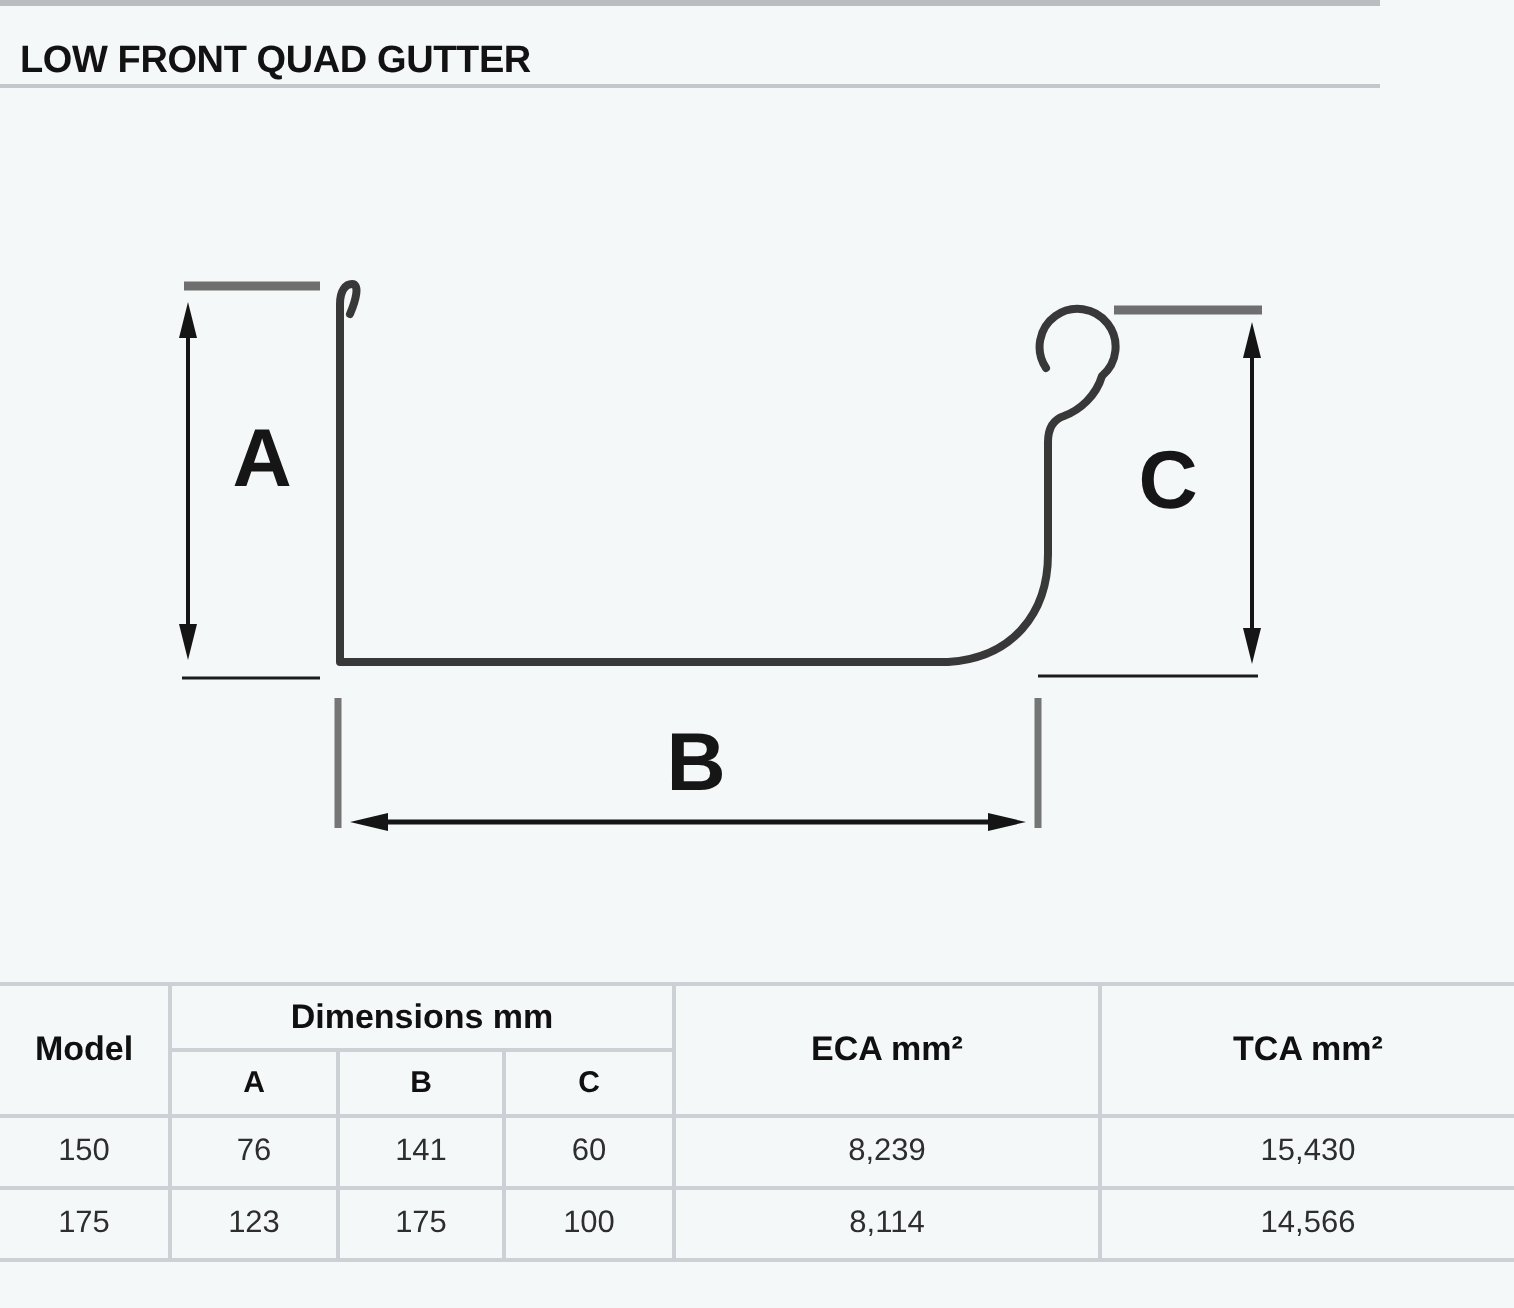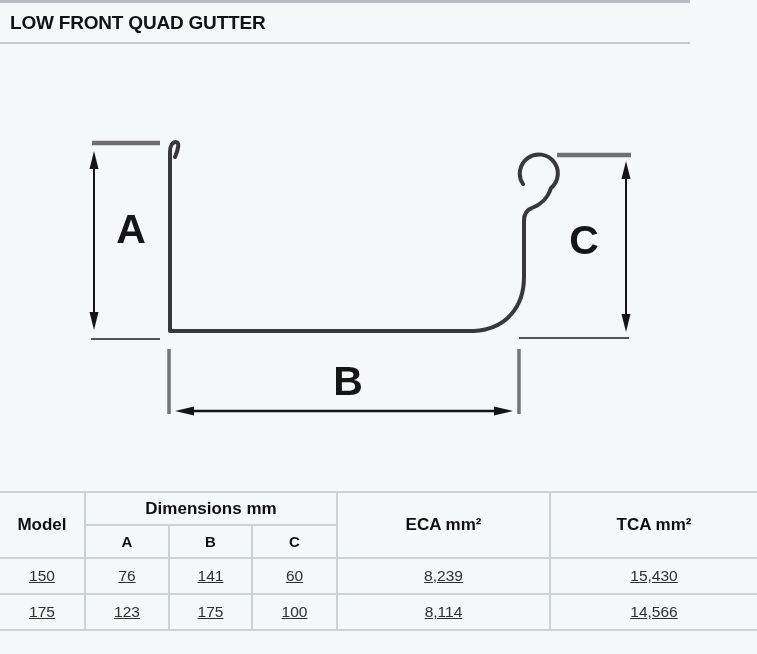--- a/index.html
+++ b/index.html
@@ -8,21 +8,21 @@
     background:#f5f8f9;
     font-family:"Liberation Sans", sans-serif;
     position:relative;
     overflow:hidden;
   }
   .titlebar{
     position:absolute;top:0;left:0;width:690px;height:44px;
     border-top:3px solid #b9bdc2;
     border-bottom:2px solid #c4c7cc;
     box-sizing:border-box;
-    display:flex;align-items:center;
+    display:flex;align-items:flex-end;
   }
   .titlebar h1{
     margin:0 0 0 10px;
     font-size:19px;font-weight:bold;color:#121212;
     letter-spacing:-0.2px;
   }
   svg.diagram{
     position:absolute;top:50px;left:0;
   }
   .dim-label{
@@ -38,21 +38,21 @@
     text-align:center;vertical-align:middle;padding:0;
     overflow:hidden;white-space:nowrap;
   }
   table.specs .col-first{border-left:none;border-radius:17px;}
   table.specs .col-last{border-right:none;}
   table.specs th{font-size:17px;font-weight:bold;color:#101010;}
   table.specs tr.h2 th{font-size:15px;}
   table.specs tr.h1{height:33px;}
   table.specs tr.h2{height:33px;}
   table.specs tr.data{height:36px;}
-  table.specs td{font-size:15.5px;font-weight:normal;color:#2e2e2e;text-decoration:underline;}
+  table.specs td{font-size:15.5px;font-weight:normal;color:#2e2e2e;}
 </style>
 </head>
 <body>
 
 <div class="titlebar">
   <h1>LOW FRONT QUAD GUTTER</h1>
 </div>
 
 <svg class="diagram" width="757" height="440" viewBox="0 50 757 440" xmlns="http://www.w3.org/2000/svg">
 

